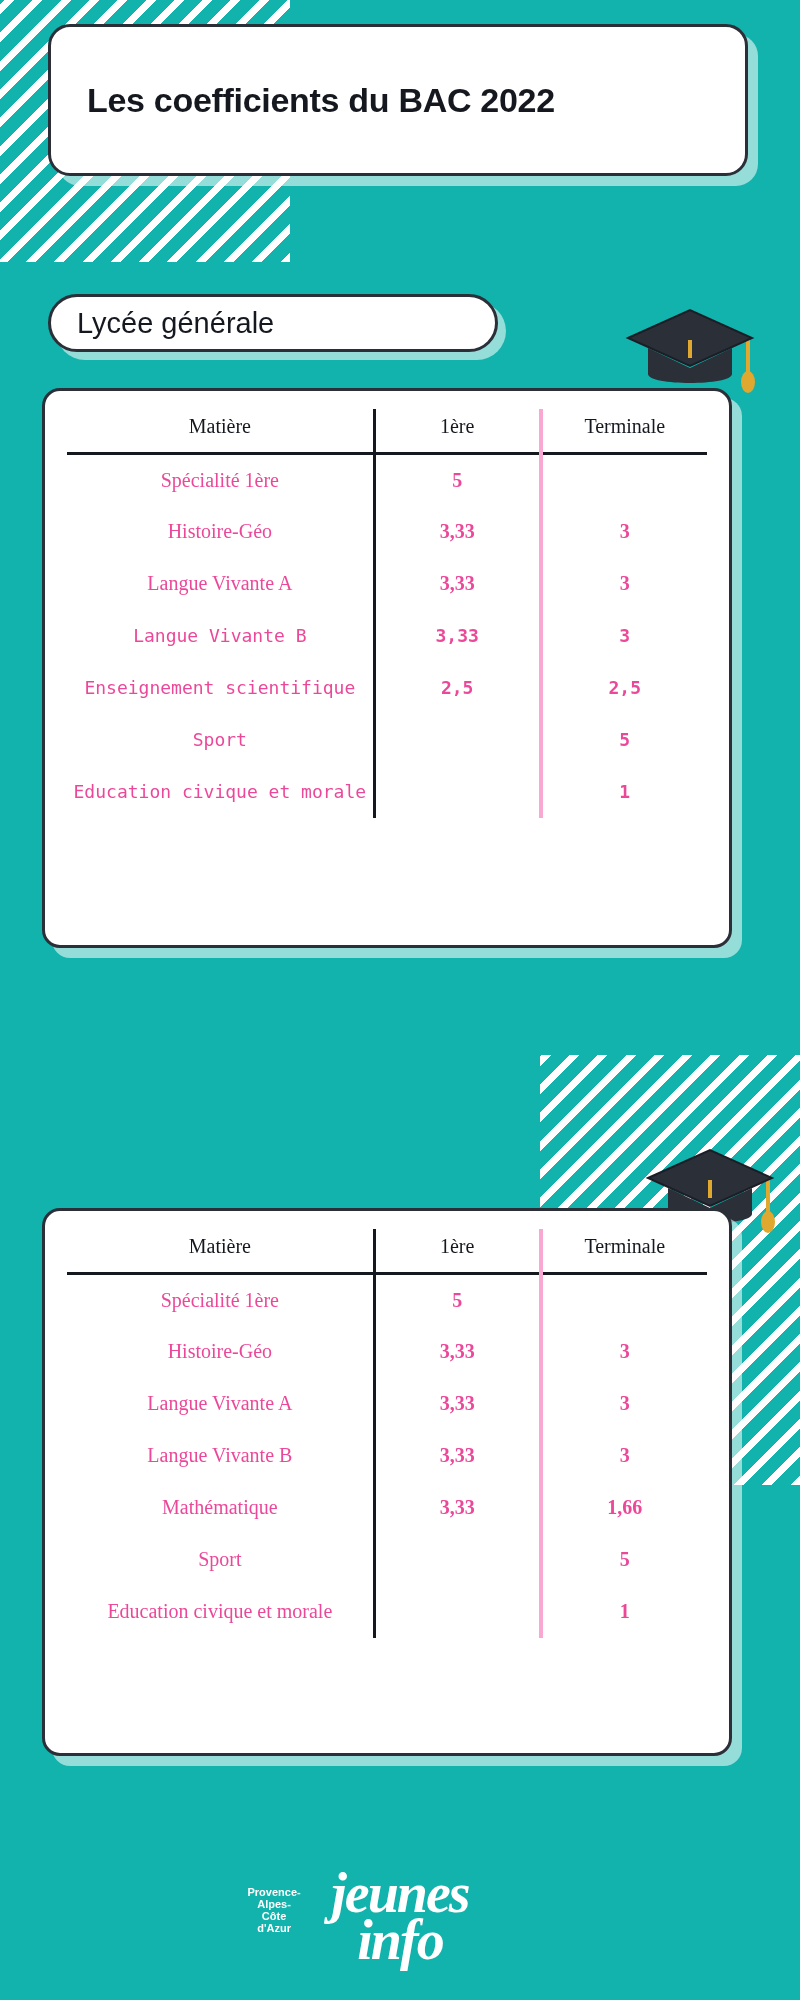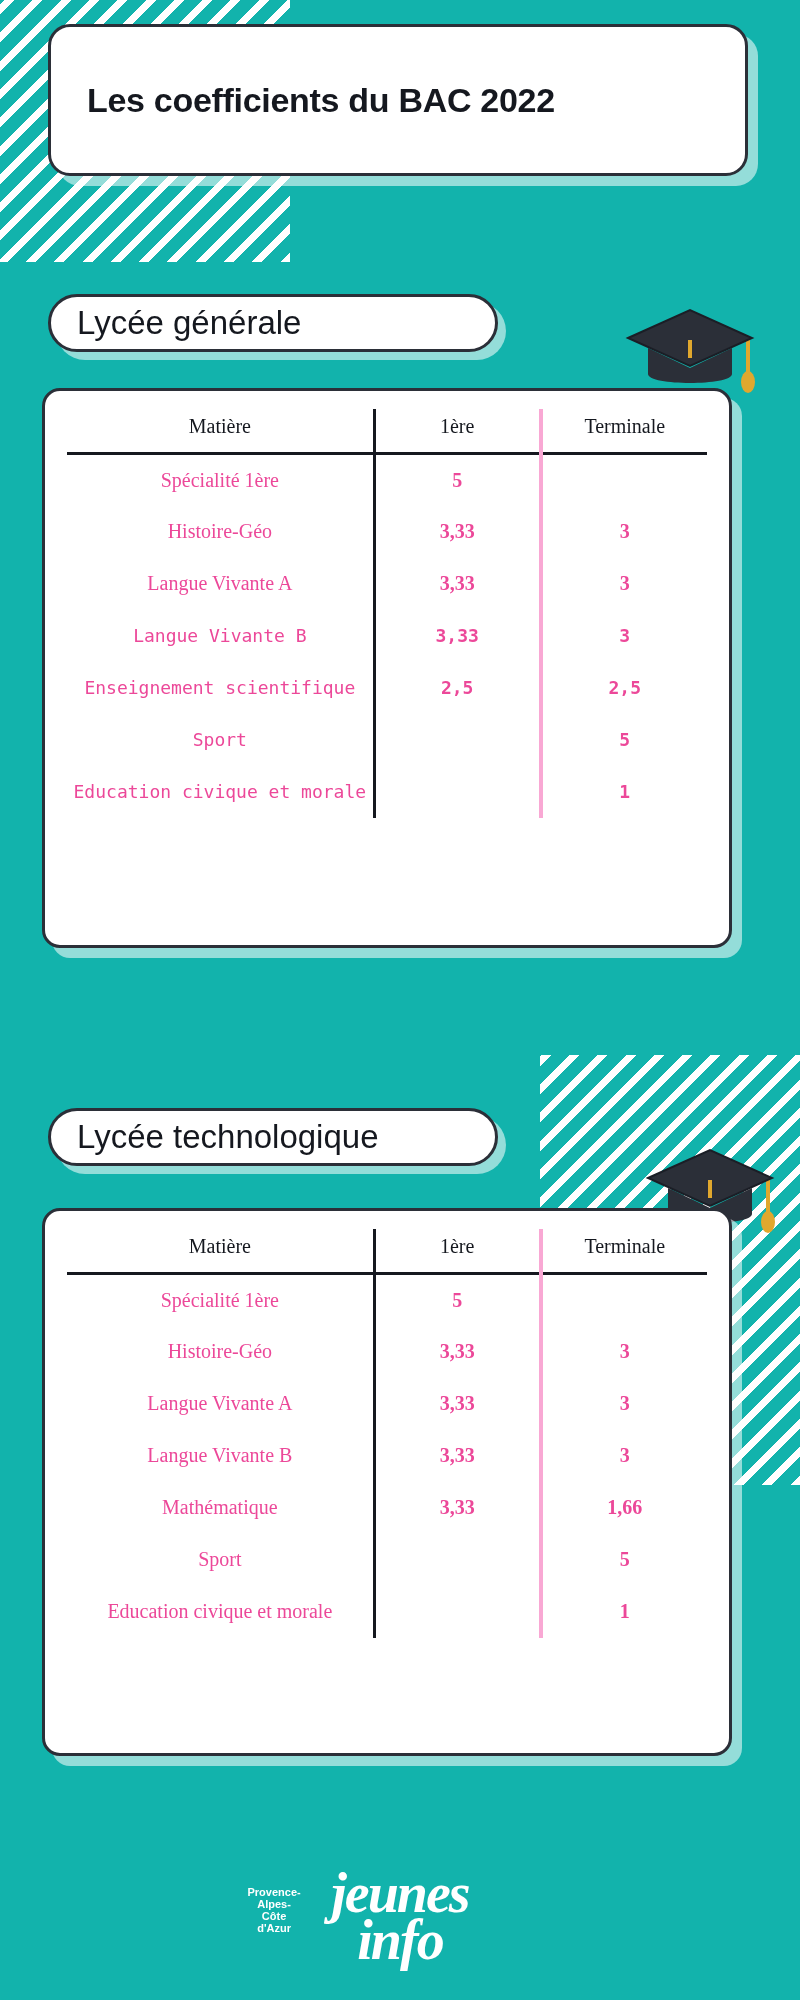--- a/index.html
+++ b/index.html
@@ -67,21 +67,21 @@
     position: absolute;
     background: #ffffff;
     border: 3px solid #2b2f38;
     border-radius: 30px;
     box-shadow: 8px 8px 0 rgba(255,255,255,0.55);
     display: flex;
     align-items: center;
     padding: 0 26px;
   }
   .pill-text {
-    font-size: 33px;
+    font-size: 29px;
     color: #15181f;
     white-space: nowrap;
   }
   .pill-general { left: 48px; top: 294px; width: 450px; height: 58px; }
   .pill-techno  { left: 48px; top: 1108px; width: 450px; height: 58px; }
 
   
   .table-card {
     padding: 18px 22px 20px 22px;
   }
@@ -241,23 +241,20 @@
         </tr>
         <tr>
           <td class="col-sub">Education civique et morale</td>
           <td class="col-prem v"></td>
           <td class="col-term v">1</td>
         </tr>
       </tbody>
     </table>
   </div>
 
-  <div class="pill pill-techno">
-    <span class="pill-text">Lycée technologique</span>
-  </div>
 
   <svg class="cap cap-2" viewBox="0 0 140 110">
     <polygon points="8,38 70,10 132,38 70,66" fill="#2b2f38"></polygon>
     <path d="M28,48 L28,74 C28,86 112,86 112,74 L112,48 L70,68 Z" fill="#2b2f38"></path>
     <path d="M70,40 L70,58" stroke="#e0a82e" stroke-width="4" fill="none"></path>
     <path d="M128,40 L128,74" stroke="#e0a82e" stroke-width="4" fill="none"></path>
     <ellipse cx="128" cy="82" rx="7" ry="11" fill="#e0a82e"></ellipse>
     <polygon points="8,38 70,10 132,38 70,66" fill="none" stroke="#1b1e26" stroke-width="2"></polygon>
   </svg>
 

